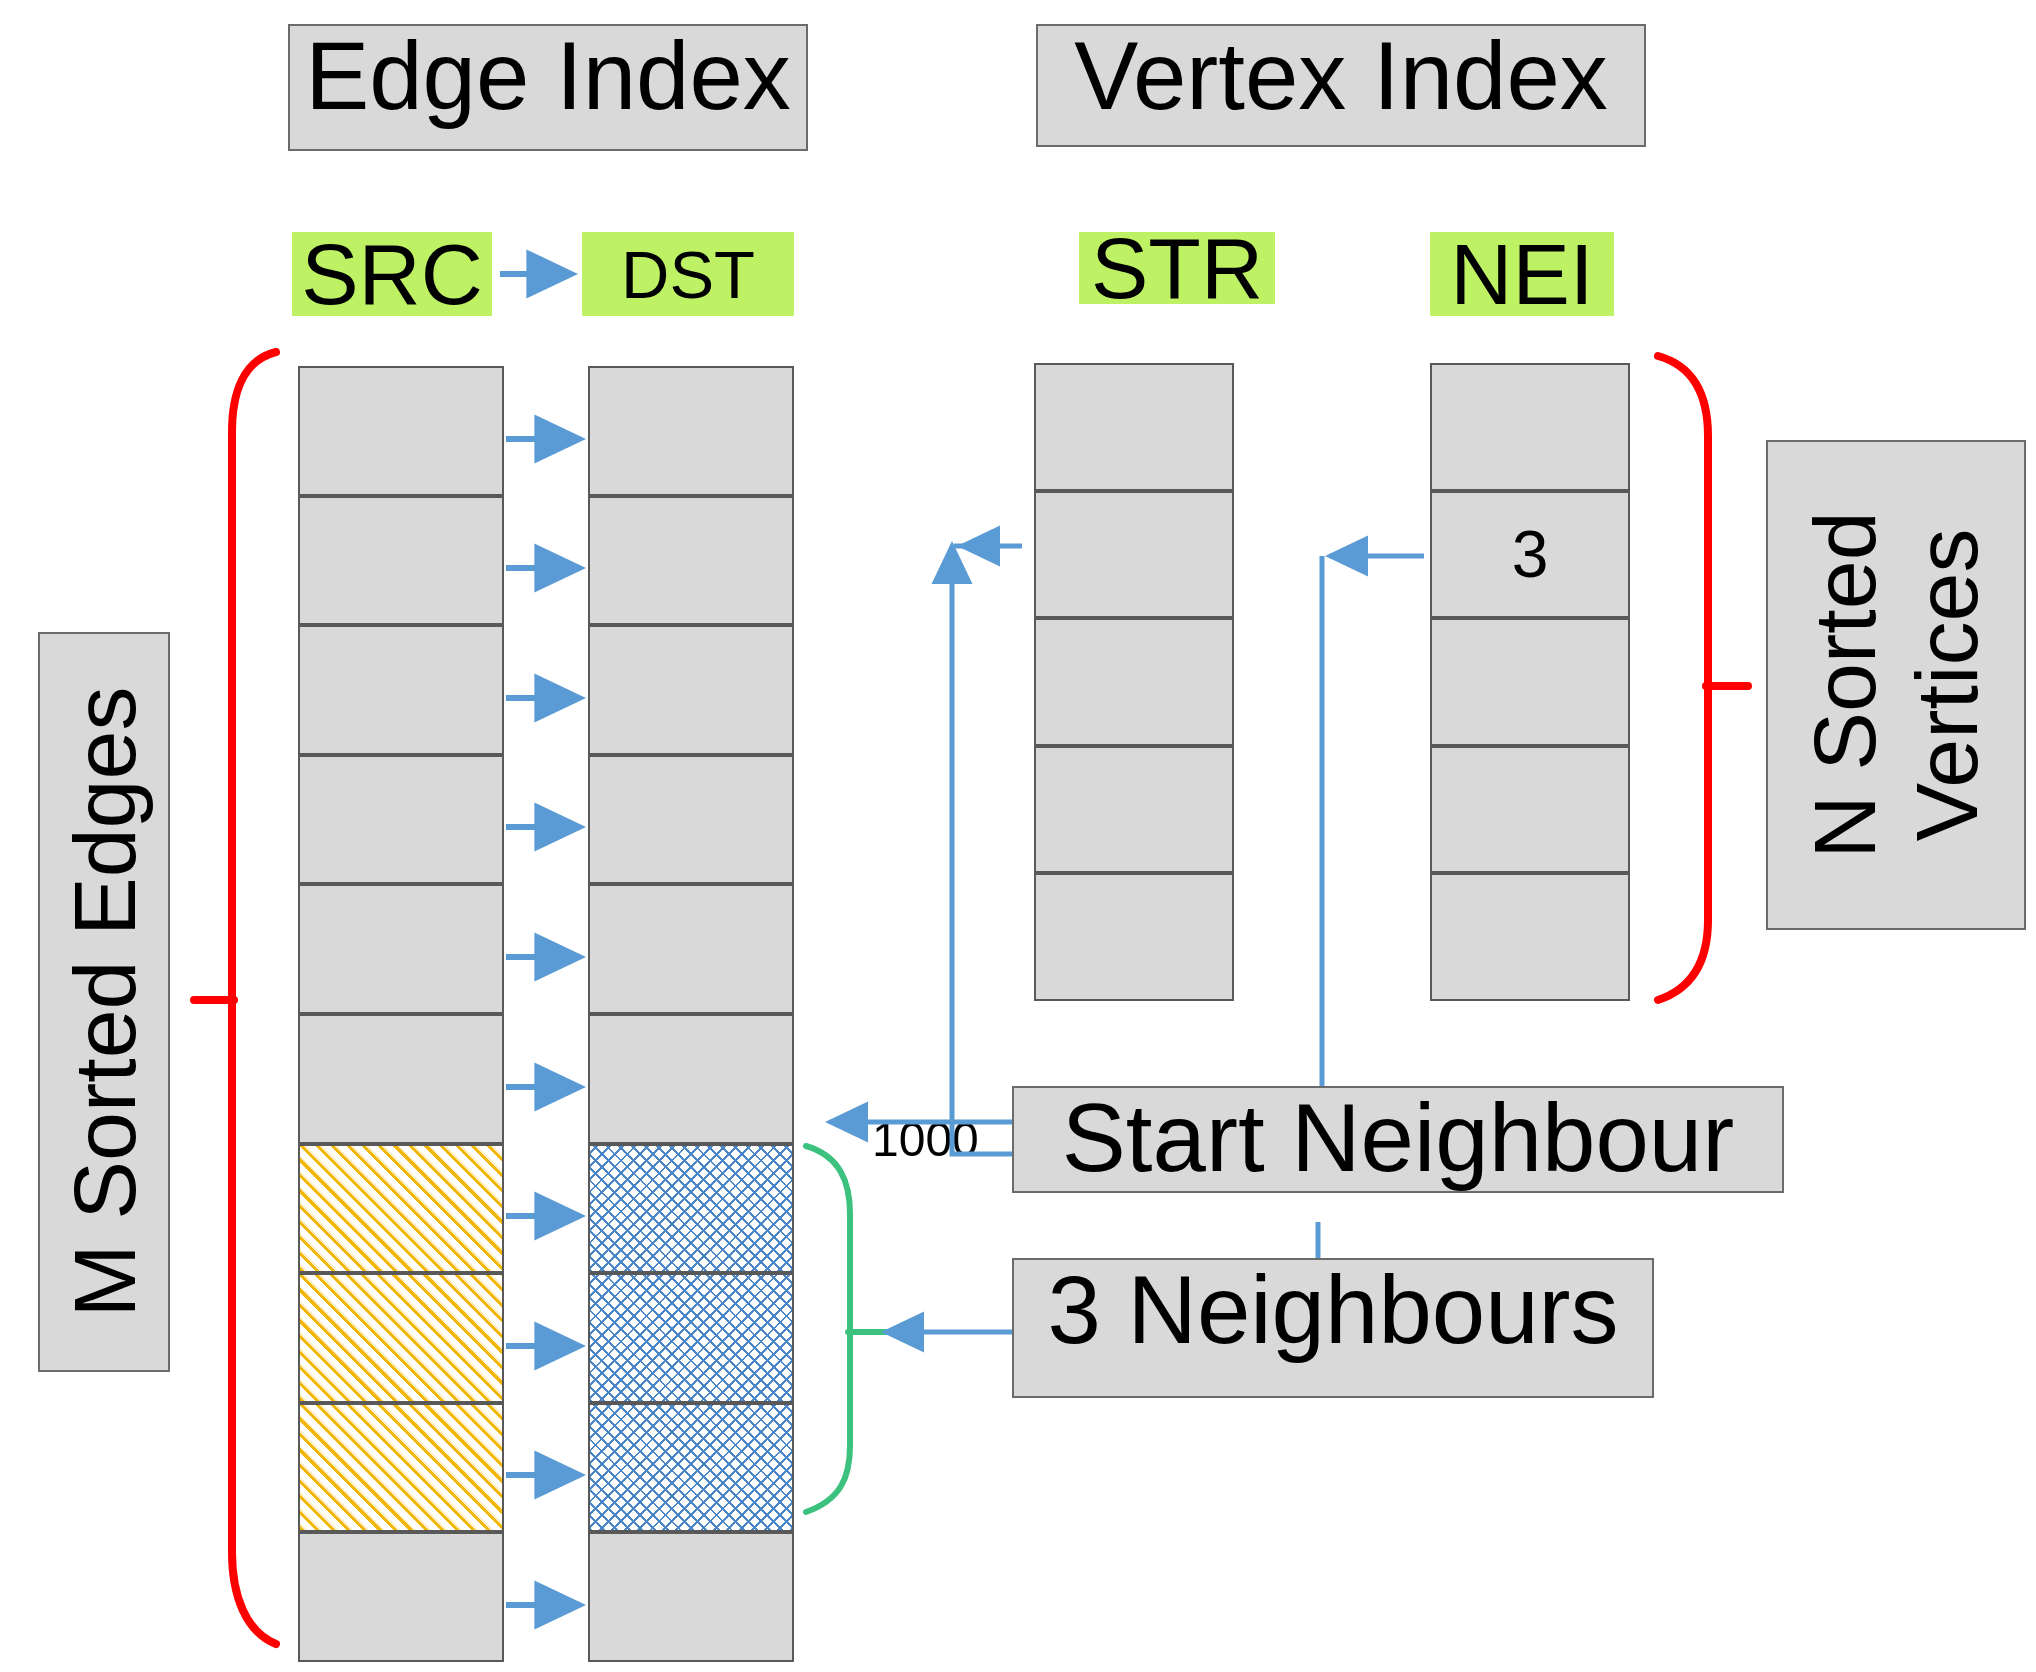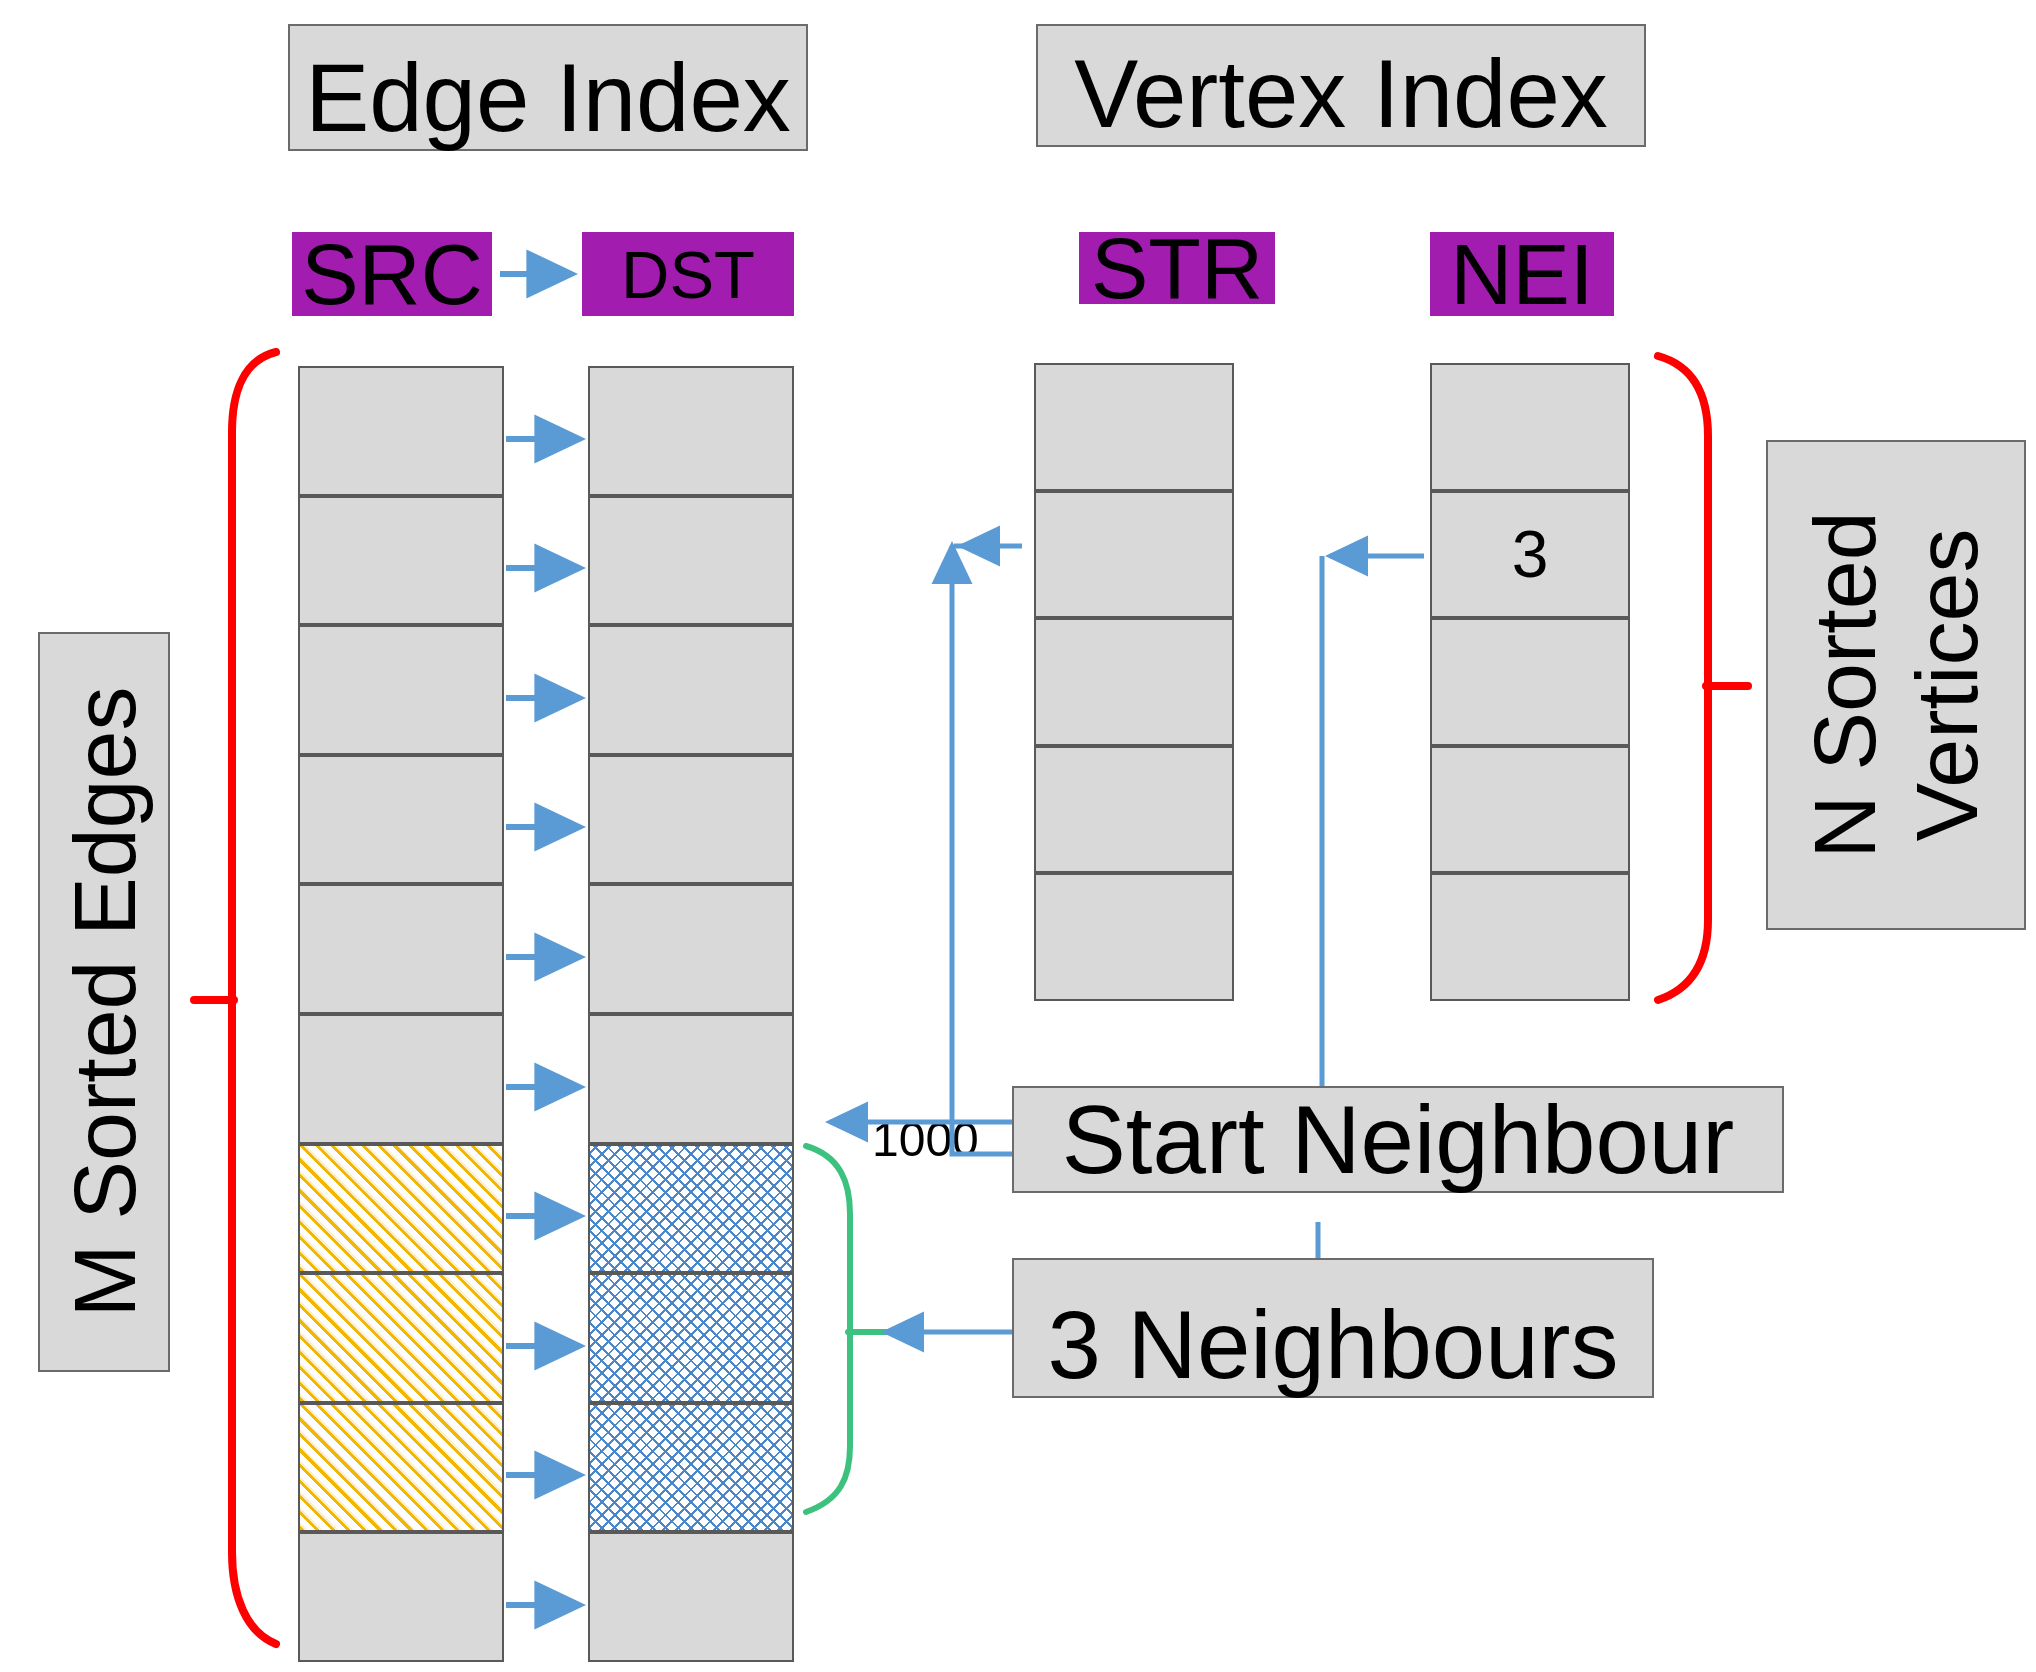--- a/index.html
+++ b/index.html
@@ -16,29 +16,29 @@
     height: 1672px;
     background: #ffffff;
     overflow: hidden;
   }
   .box {
     position: absolute;
     background: #d9d9d9;
     border: 2px solid #6b6b6b;
     box-sizing: border-box;
     display: flex;
-    align-items: flex-end;
+    align-items: flex-start;
     justify-content: center;
     color: #000000;
     white-space: nowrap;
     line-height: 1.05;
   }
   .plainlabel {
     position: absolute;
-    background: #a21caf;
+    background: #bef264;
     border: none;
     box-sizing: border-box;
     display: flex;
     align-items: center;
     justify-content: center;
     color: #000000;
     white-space: nowrap;
   }
   .cell {
     position: absolute;

